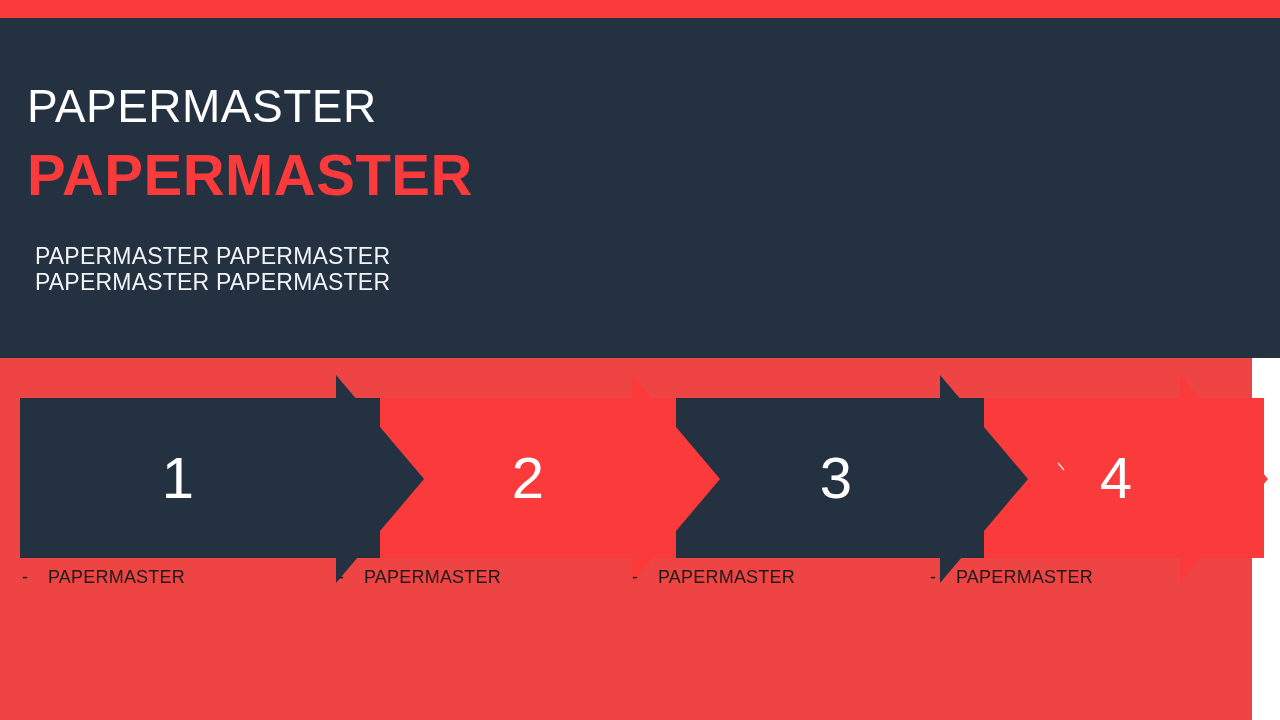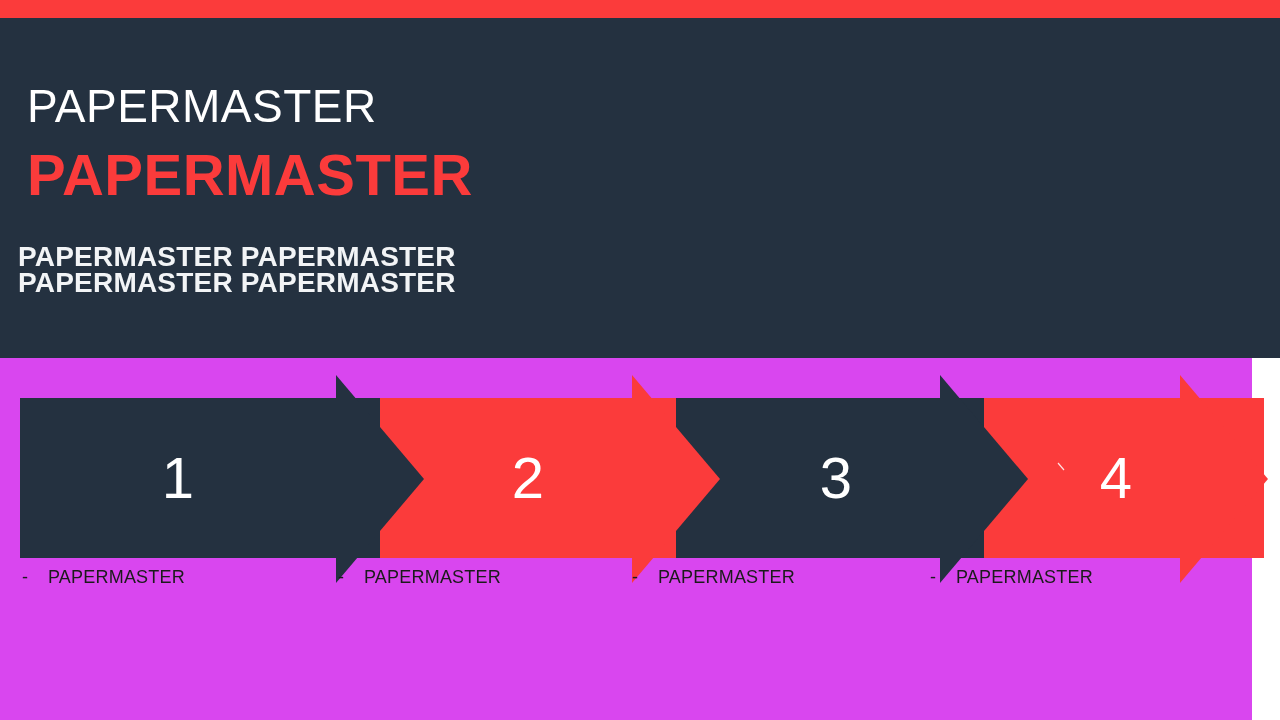--- a/index.html
+++ b/index.html
@@ -9,21 +9,21 @@
     height: 720px;
     background: #ffffff;
     font-family: "Liberation Sans", sans-serif;
     overflow: hidden;
   }
 
   #slide {
     position: relative;
     width: 1252px;
     height: 720px;
-    background: #d946ef;
+    background: #ef4444;
   }
 
   
   .accent-bar {
     position: absolute;
     left: 0;
     top: 0;
     width: 1280px;
     height: 18px;
     background: #fb3b3b;
@@ -58,24 +58,24 @@
     font-size: 58px;
     font-weight: 700;
     letter-spacing: 0.5px;
     line-height: 66px;
     color: #fb3b3b;
     white-space: nowrap;
   }
 
   .subtitle {
     position: absolute;
-    left: 18px;
+    left: 35px;
     top: 226px;
-    font-size: 28px;
-    font-weight: 700;
+    font-size: 23px;
+    font-weight: 400;
     line-height: 25.5px;
     color: #f2f4f6;
     letter-spacing: 0.2px;
     white-space: nowrap;
   }
   .subtitle .sub-line { display: block; }
 
   
   .arrow-strip {
     position: absolute;

